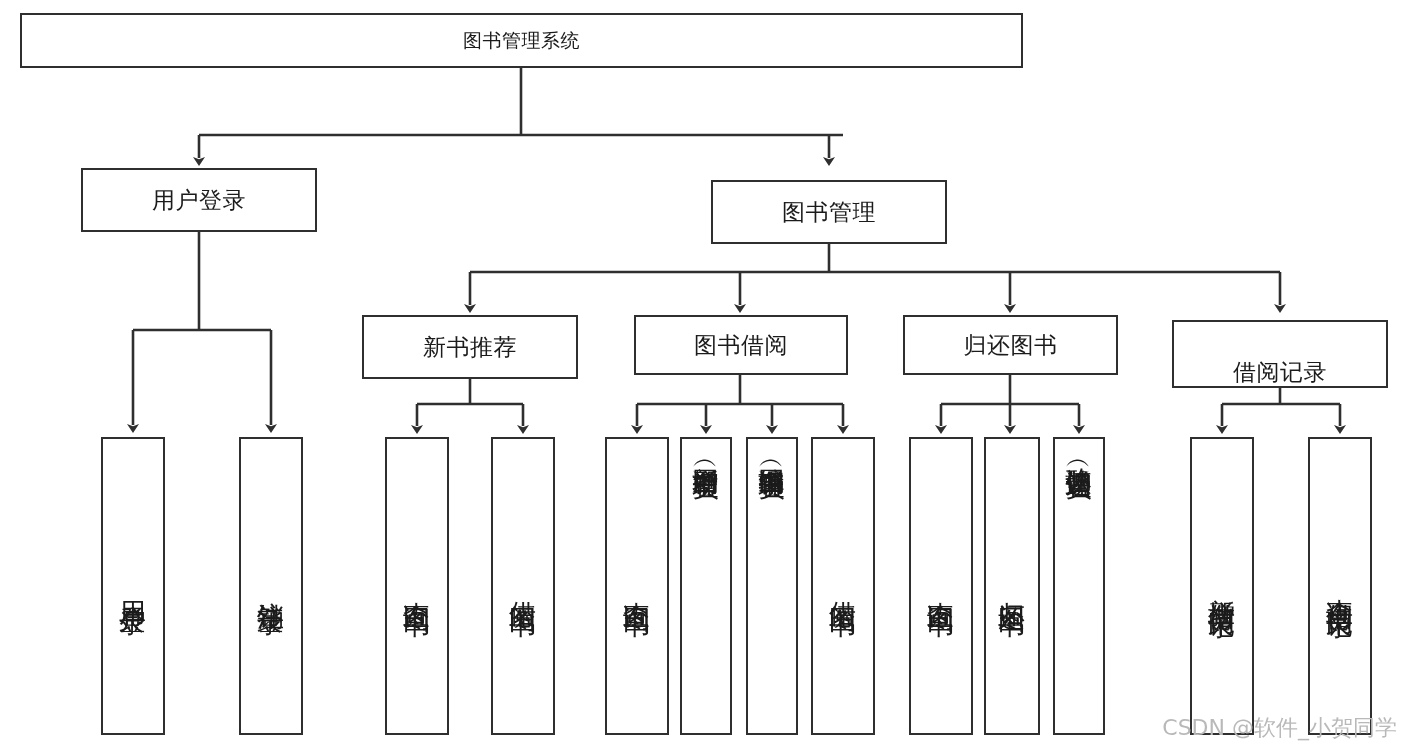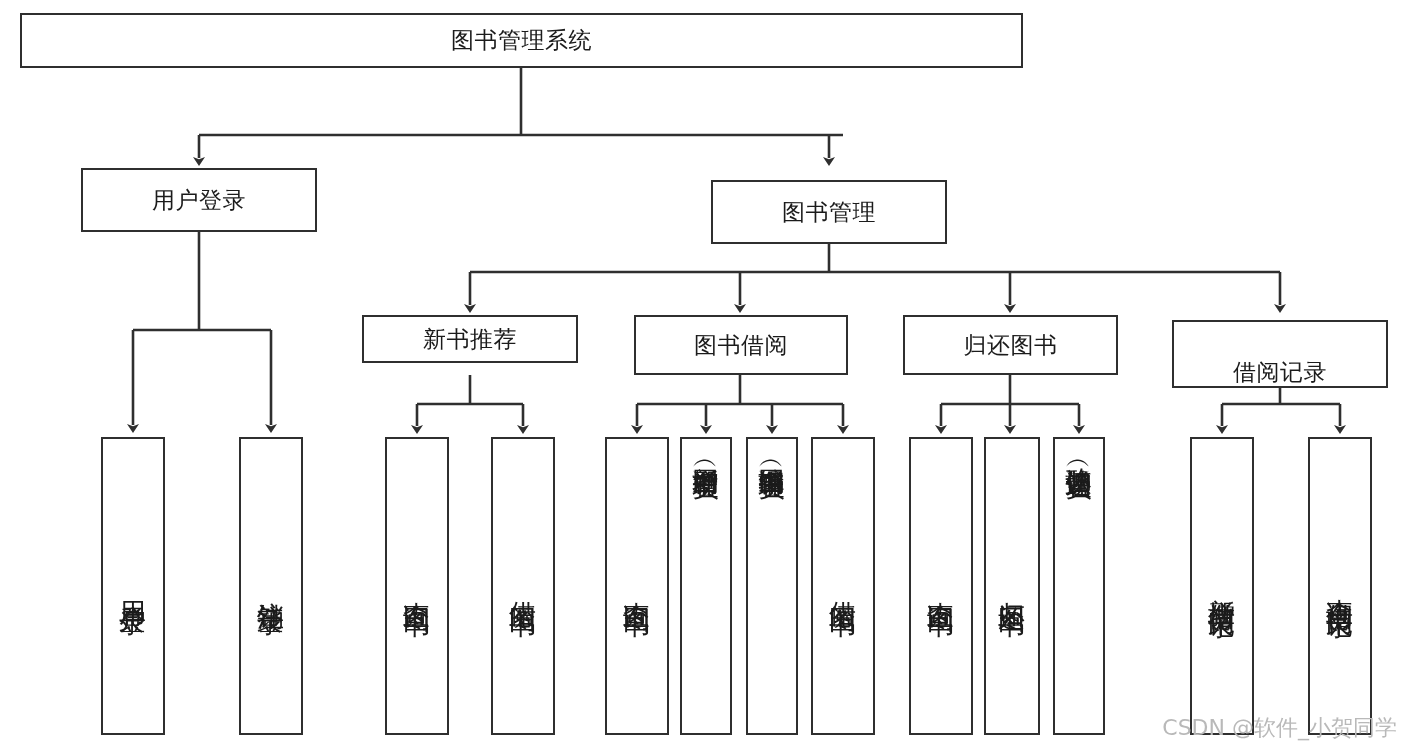--- a/index.html
+++ b/index.html
@@ -38,21 +38,21 @@
     text-align:center;
     color:#1b1b1b;
     line-height:1.16;
     letter-spacing:.5px;
   }
   
   .h-node .lbl{
     font-size:23px;
     white-space:nowrap;
   }
-  .root .lbl{font-size:23px;}
+  .root .lbl{font-size:19px;}
   
   .v-node{
     align-items:flex-start;
     padding-top:8px;
   }
   .v-node .lbl{
     writing-mode:vertical-rl;
     text-orientation:upright;
     font-size:27px;
     line-height:1.0;
@@ -134,21 +134,21 @@
     <span class="lbl">图书管理系统</span>
   </div>
 
   <div class="node h-node" style="left:81px;top:168px;width:236px;height:64px;">
     <span class="lbl">用户登录</span>
   </div>
   <div class="node h-node" style="left:711px;top:168px;width:236px;height:64px;margin-top:12px;">
     <span class="lbl">图书管理</span>
   </div>
 
-  <div class="node h-node" style="left:362px;top:315px;width:216px;height:48px;">
+  <div class="node h-node" style="left:362px;top:315px;width:216px;height:64px;">
     <span class="lbl">新书推荐</span>
   </div>
   <div class="node h-node" style="left:634px;top:315px;width:214px;height:60px;">
     <span class="lbl">图书借阅</span>
   </div>
   <div class="node h-node" style="left:903px;top:315px;width:215px;height:60px;">
     <span class="lbl">归还图书</span>
   </div>
   <div class="node h-node" style="left:1172px;top:320px;width:216px;height:68px;align-items:flex-end;">
     <span class="lbl">借阅记录</span>

